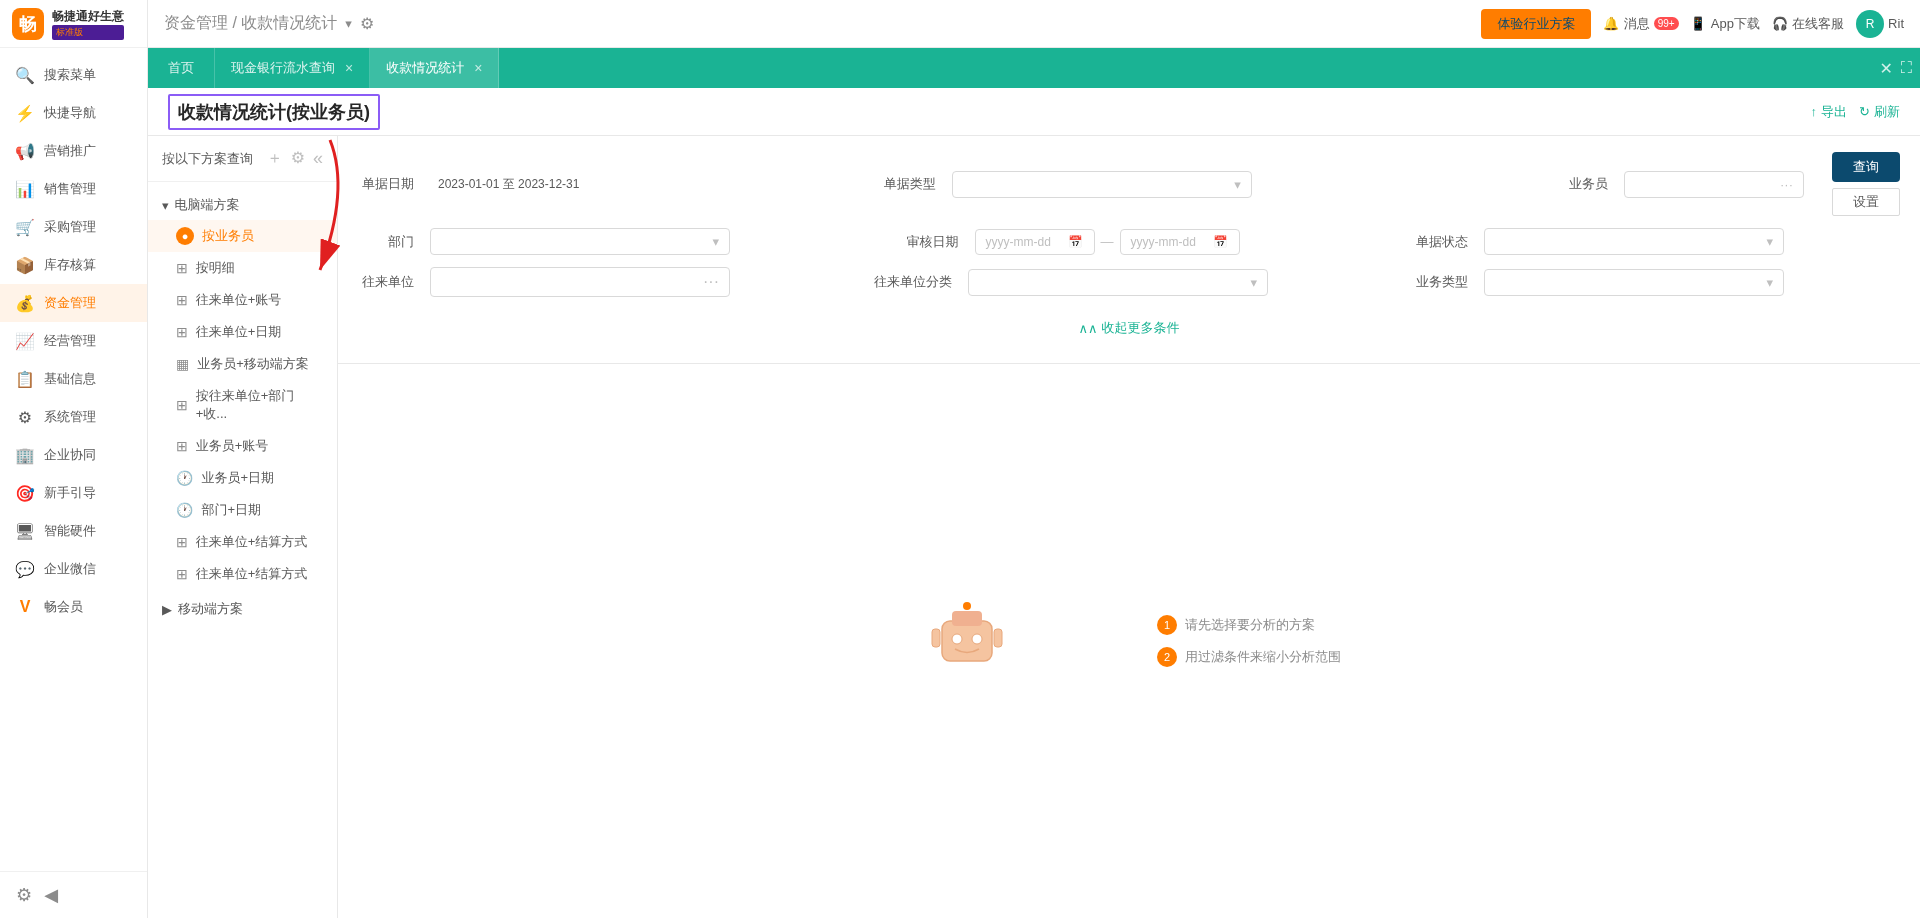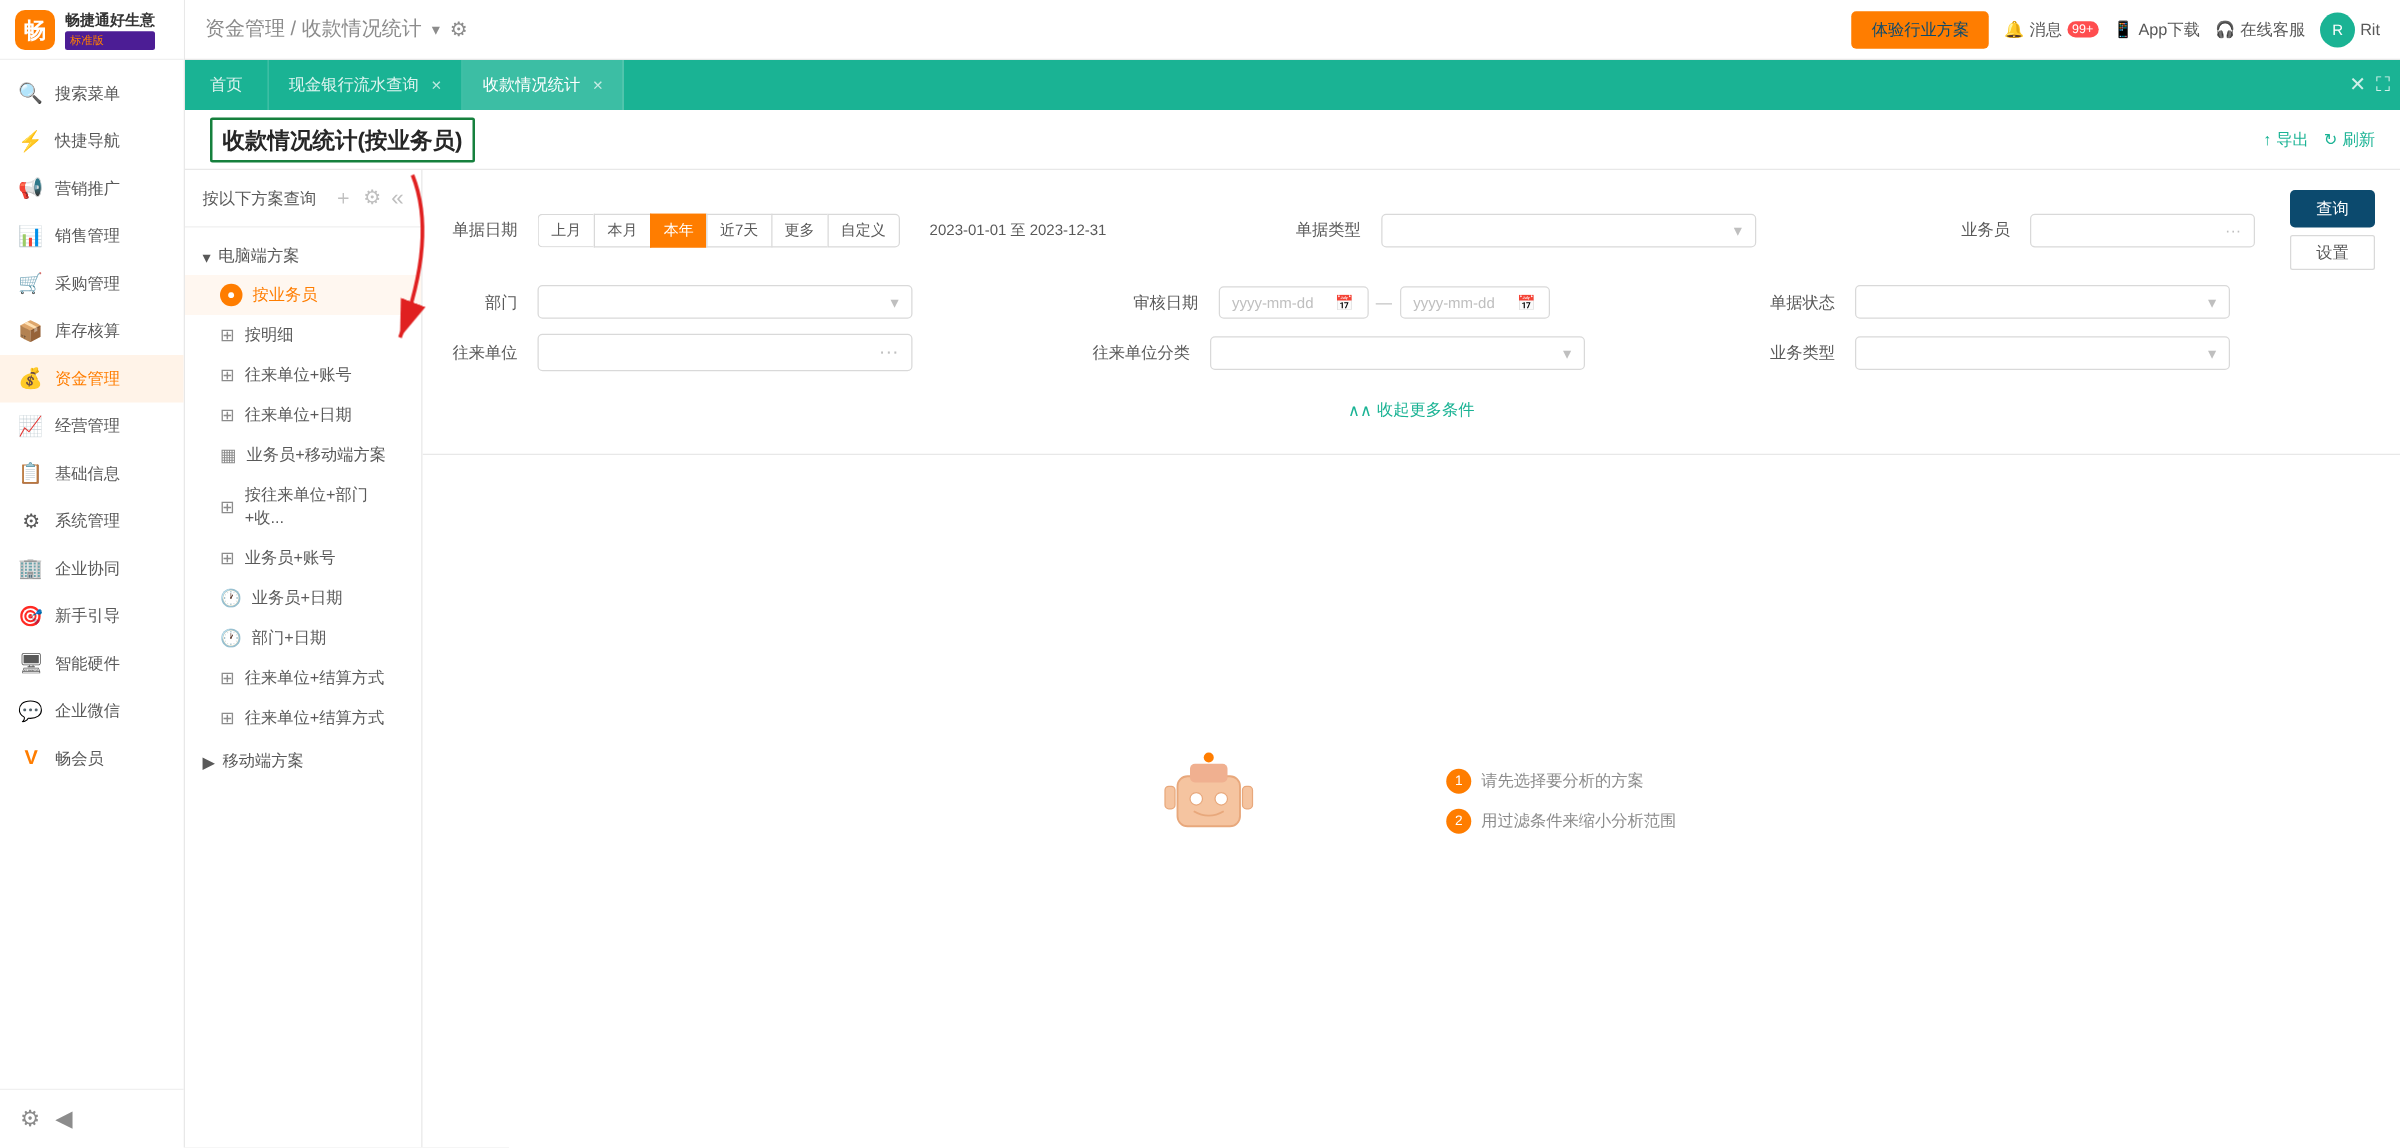--- a/index.html
+++ b/index.html
@@ -66,21 +66,21 @@
     .tabbar-controls { margin-left: auto; display: flex; align-items: center; padding-right: 8px; gap: 8px; }
     .tabbar-icon { color: rgba(255,255,255,0.8); font-size: 16px; cursor: pointer; }
 
     
     .page-header {
       height: 48px; background: #fff; border-bottom: 1px solid #e8e8e8;
       display: flex; align-items: center; padding: 0 20px; justify-content: space-between;
     }
     .page-title {
       font-size: 18px; font-weight: 600; color: #262626;
-      border: 2px solid #15803d; padding: 4px 8px; border-radius: 2px;
+      border: 2px solid #8b5cf6; padding: 4px 8px; border-radius: 2px;
     }
     .page-actions { display: flex; gap: 12px; align-items: center; }
     .action-btn { display: flex; align-items: center; gap: 4px; color: #1ab394; font-size: 13px; cursor: pointer; }
 
     
     .content { display: flex; flex: 1; overflow: hidden; background: #f5f5f5; }
 
     
     .left-panel {
       width: 190px; background: #fff; border-right: 1px solid #e8e8e8;
@@ -383,28 +383,20 @@
         </div>
       </div>
     </div>
 
     <div class="right-panel">
 
       <div class="filter-area">
 
         <div class="filter-row">
           <span class="filter-label">单据日期</span>
-          <div class="filter-date-group">
-            <button class="date-btn">上月</button>
-            <button class="date-btn">本月</button>
-            <button class="date-btn active">本年</button>
-            <button class="date-btn">近7天</button>
-            <button class="date-btn">更多</button>
-            <button class="date-btn" style="border-right:1px solid #d9d9d9;border-radius:0 4px 4px 0;">自定义</button>
-          </div>
           <div class="date-range">
             <span>2023-01-01 至 2023-12-31</span>
           </div>
 
           <span style="flex:1;"></span>
 
           <span class="filter-label">单据类型</span>
           <div class="filter-select large">
             <span style="color:#bfbfbf;"></span>
             <span>▾</span>

